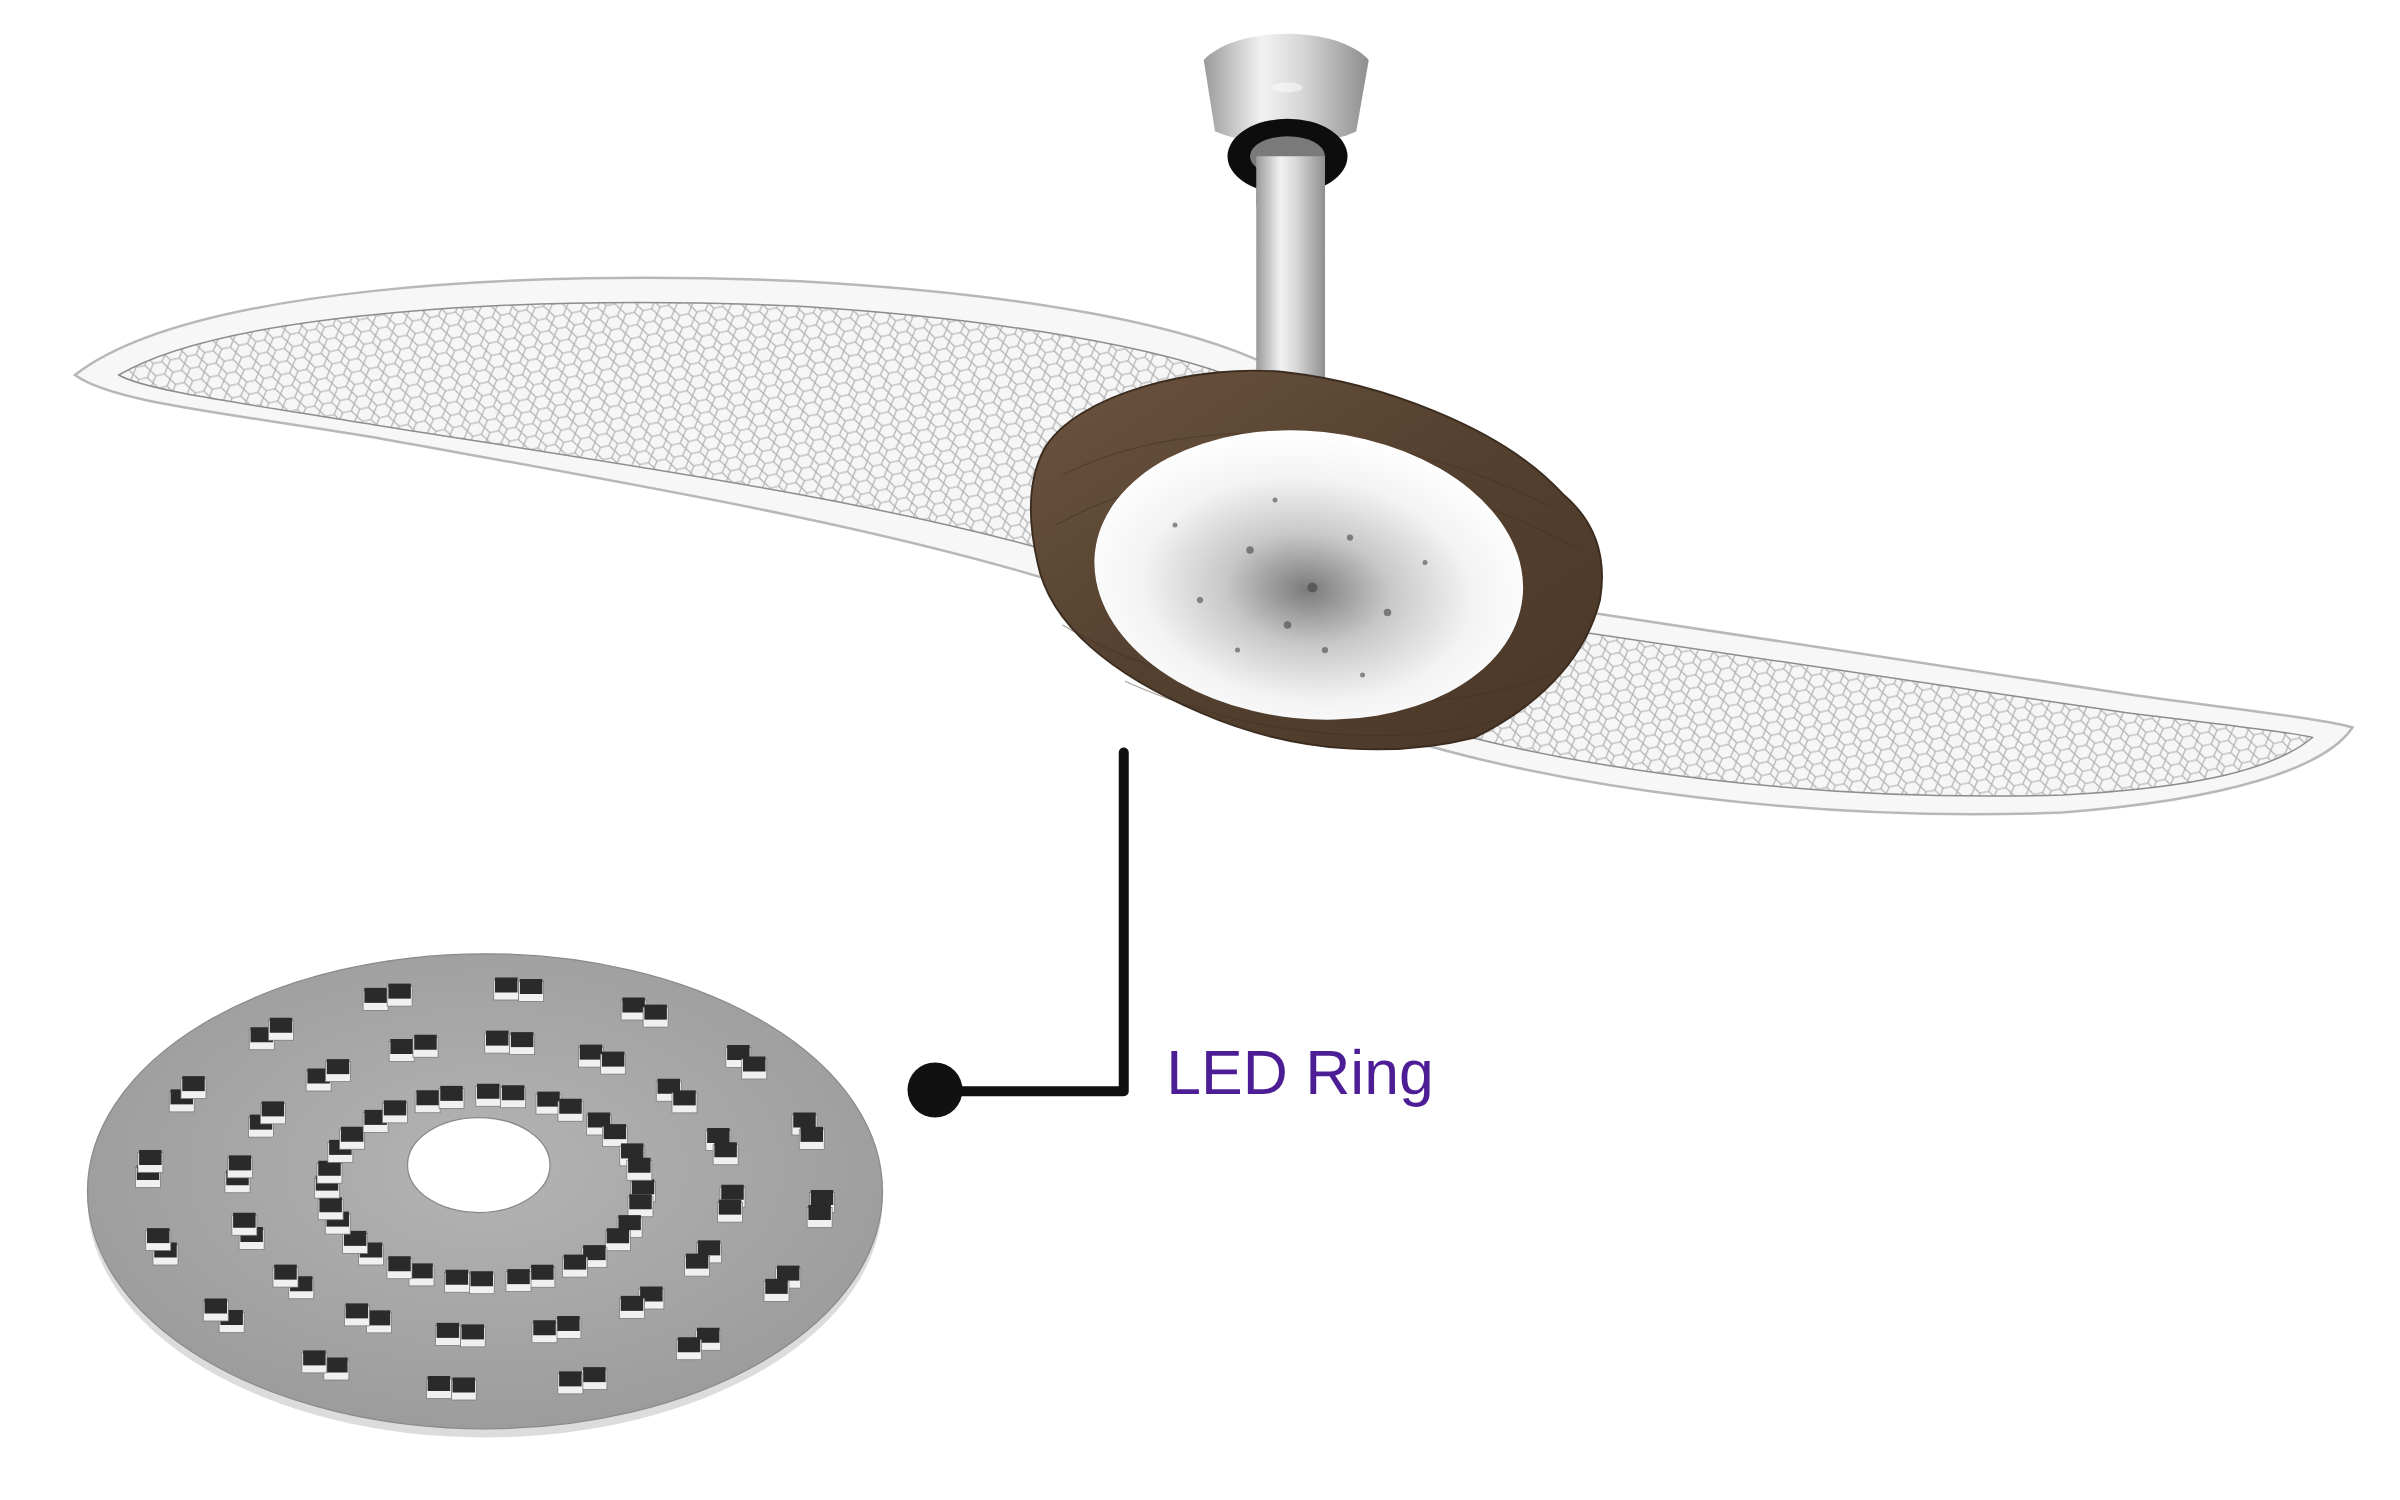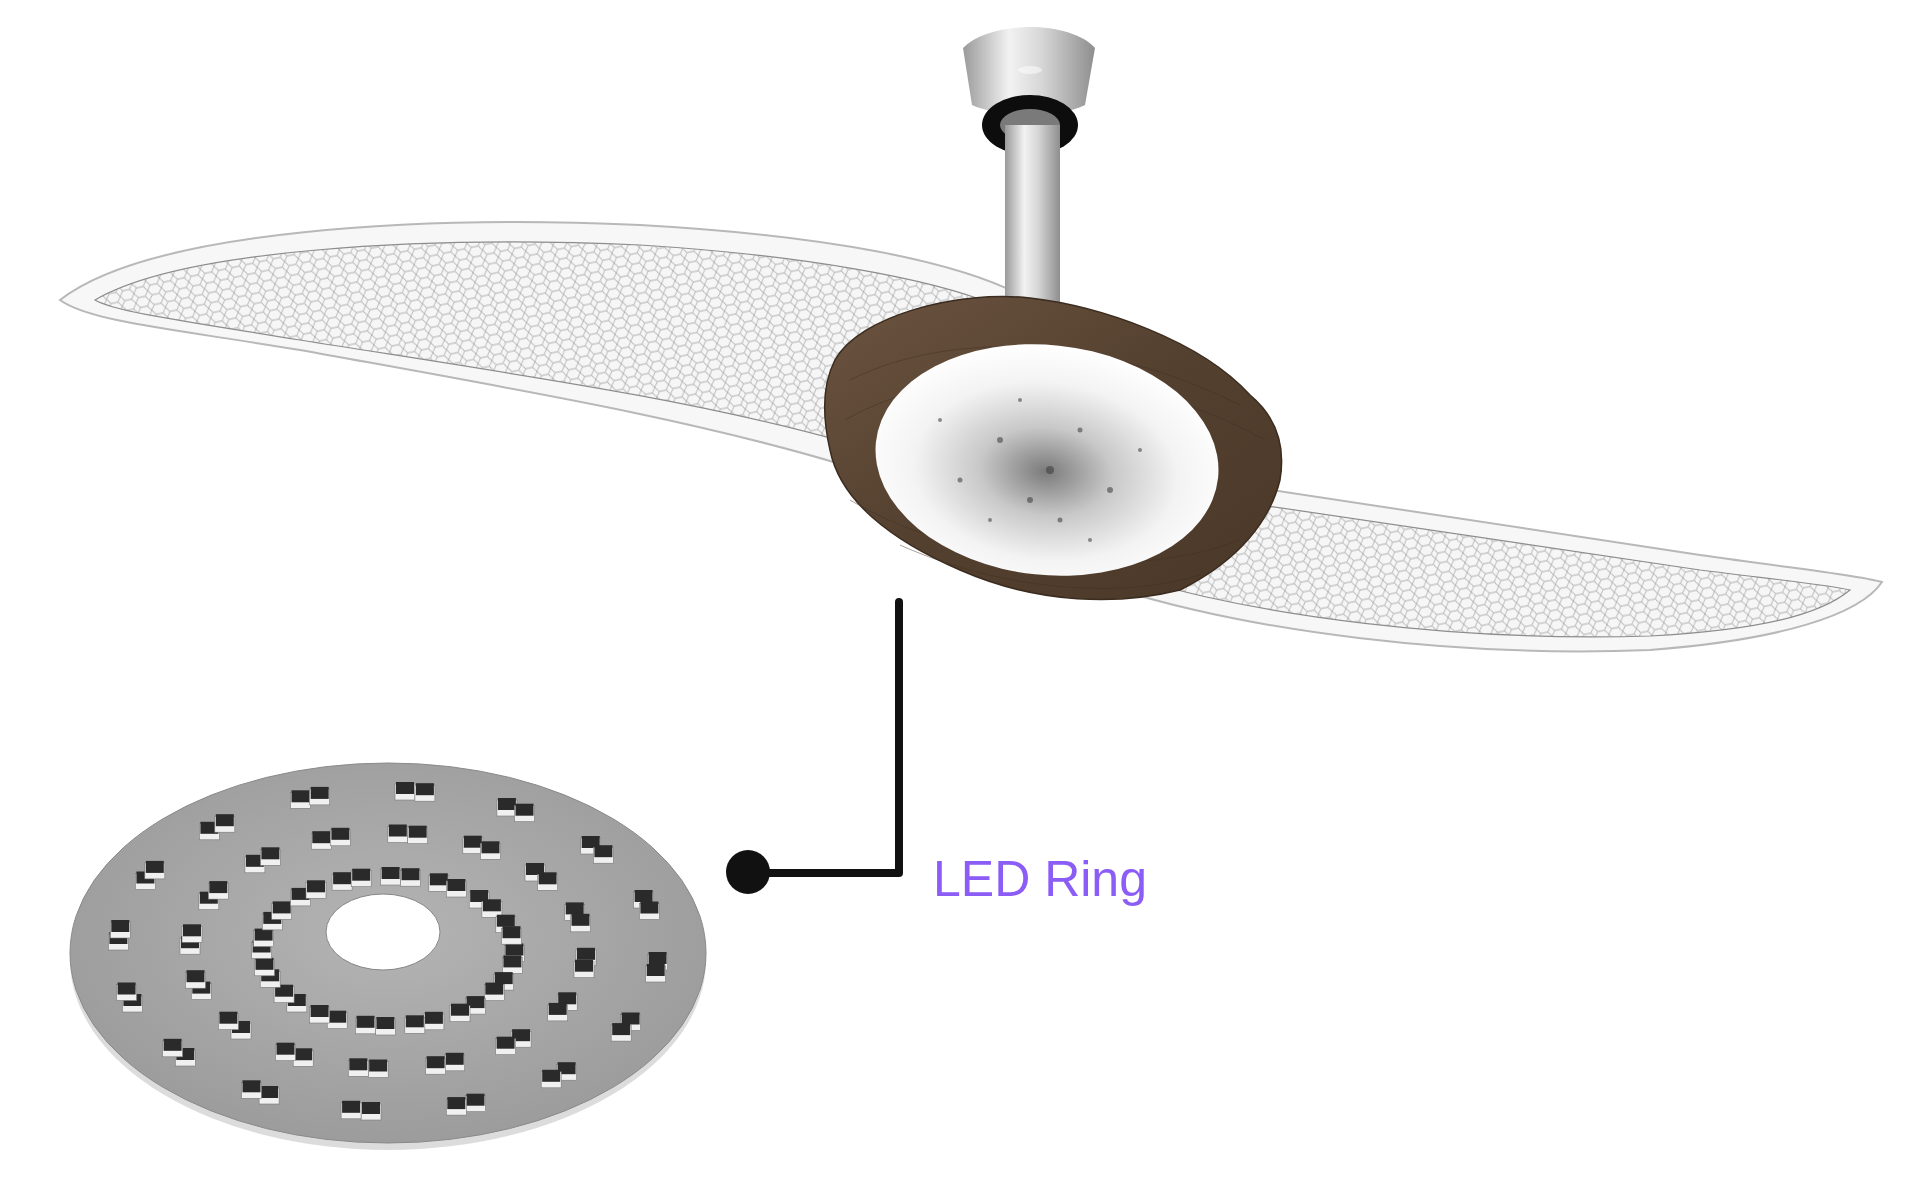--- a/index.html
+++ b/index.html
@@ -2,23 +2,22 @@
 <html><head>
   <meta charset="utf-8">
   <style>
     html, body { margin: 0; padding: 0; background: #ffffff; }
     body { width: 1920px; height: 1200px; position: relative; overflow: hidden; }
     #stage { position: absolute; left: 0; top: 0; width: 1920px; height: 1200px; }
     .label {
       position: absolute;
       font-family: "Liberation Sans", sans-serif;
       font-weight: 400;
-      color: #8b5cf6;
+      color: #4c1d95;
       white-space: nowrap;
-      margin-top: 21px;
     }
   </style>
 </head>
 <body>
 
 <div id="stage">
   <svg width="1920" height="1200" viewBox="0 0 1920 1200" xmlns="http://www.w3.org/2000/svg">
     <defs>
       <linearGradient id="chrome" x1="0" x2="1" y1="0" y2="0">
         <stop offset="0" stop-color="#9a9a9a"></stop>

